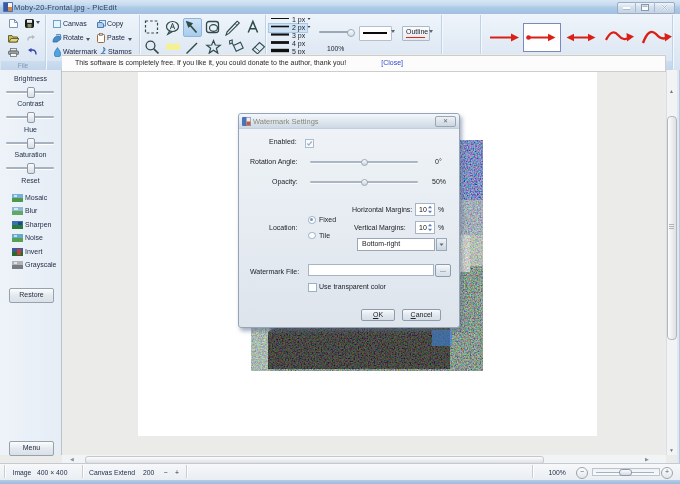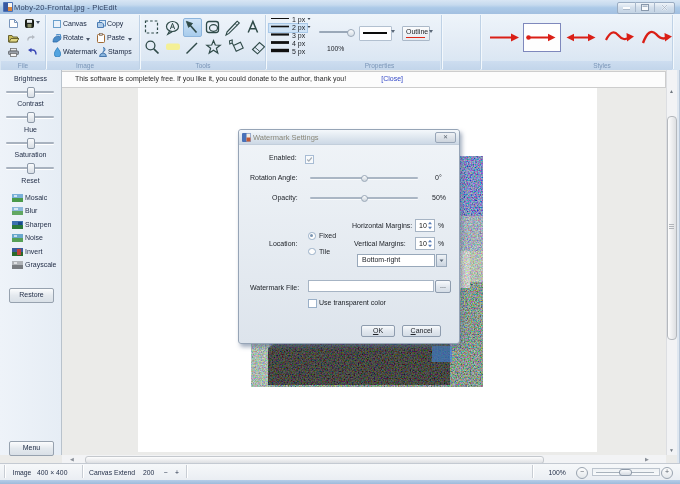--- a/index.html
+++ b/index.html
@@ -15,21 +15,21 @@
 .glabel{top:47px;height:9px;background:linear-gradient(#cdddf0,#c2d5ea);font-size:6.5px;color:#7b96b8;text-align:center;line-height:9px;}
 .tbtext{font-size:7px;color:#17253f;}
 
 #sidebar{left:0;top:70px;width:61px;height:385px;background:linear-gradient(90deg,#eef3f9,#e6edf5);border-right:1px solid #b8c2cc;}
 .sblabel{width:61px;text-align:center;font-size:7px;color:#243049;}
 .sltrack{left:6px;width:48px;height:2px;background:#a8b2bf;border-radius:1px;box-shadow:0 1px 0 #fff;}
 .slthumb{top:-4px;width:6px;height:9px;background:linear-gradient(#fafbfc,#d8dee5);border:1px solid #8d99a8;border-radius:2px;}
 .fitem{left:13px;font-size:7px;color:#243049;}
 .sbbtn{left:9px;width:43px;height:13px;background:linear-gradient(#fbfcfd,#e4e9ee 50%,#d9e0e7);border:1px solid #97a2af;border-radius:2px;font-size:7px;color:#243049;text-align:center;line-height:12px;}
 
-#work{left:62px;top:70px;width:604px;height:385px;background:#ebebe9;overflow:hidden;}
+#work{left:62px;top:54px;width:604px;height:385px;background:#ebebe9;overflow:hidden;}
 #notif{left:0px;top:1px;width:603px;height:15px;background:#fcfcfc;border:1px solid #cdcdcd;border-left:none;font-size:7px;color:#2a2a2a;line-height:14px;}
 #canvaswhite{left:76px;top:18px;width:459px;height:364px;background:#fff;}
 
 #vscroll{left:666px;top:70px;width:11px;height:385px;background:#f2f3f5;border-left:1px solid #dcdee2;}
 #vthumb{left:1px;top:46px;width:8px;height:222px;background:linear-gradient(90deg,#fdfdfd,#dddfe2);border:1px solid #b4b8bd;border-radius:4px;}
 #hscroll{left:62px;top:455px;width:604px;height:8px;background:#f2f3f5;}
 #hthumb{left:23px;top:1px;width:457px;height:6px;background:linear-gradient(#fdfdfd,#dddfe2);border:1px solid #c4c8cd;border-radius:3px;}
 .scrarr{font-size:5px;color:#707880;}
 
 #status{left:0;top:463px;width:680px;height:17px;background:linear-gradient(#f6f8fa,#e9edf2);border-top:1px solid #c4cad2;font-size:7px;color:#243049;}

